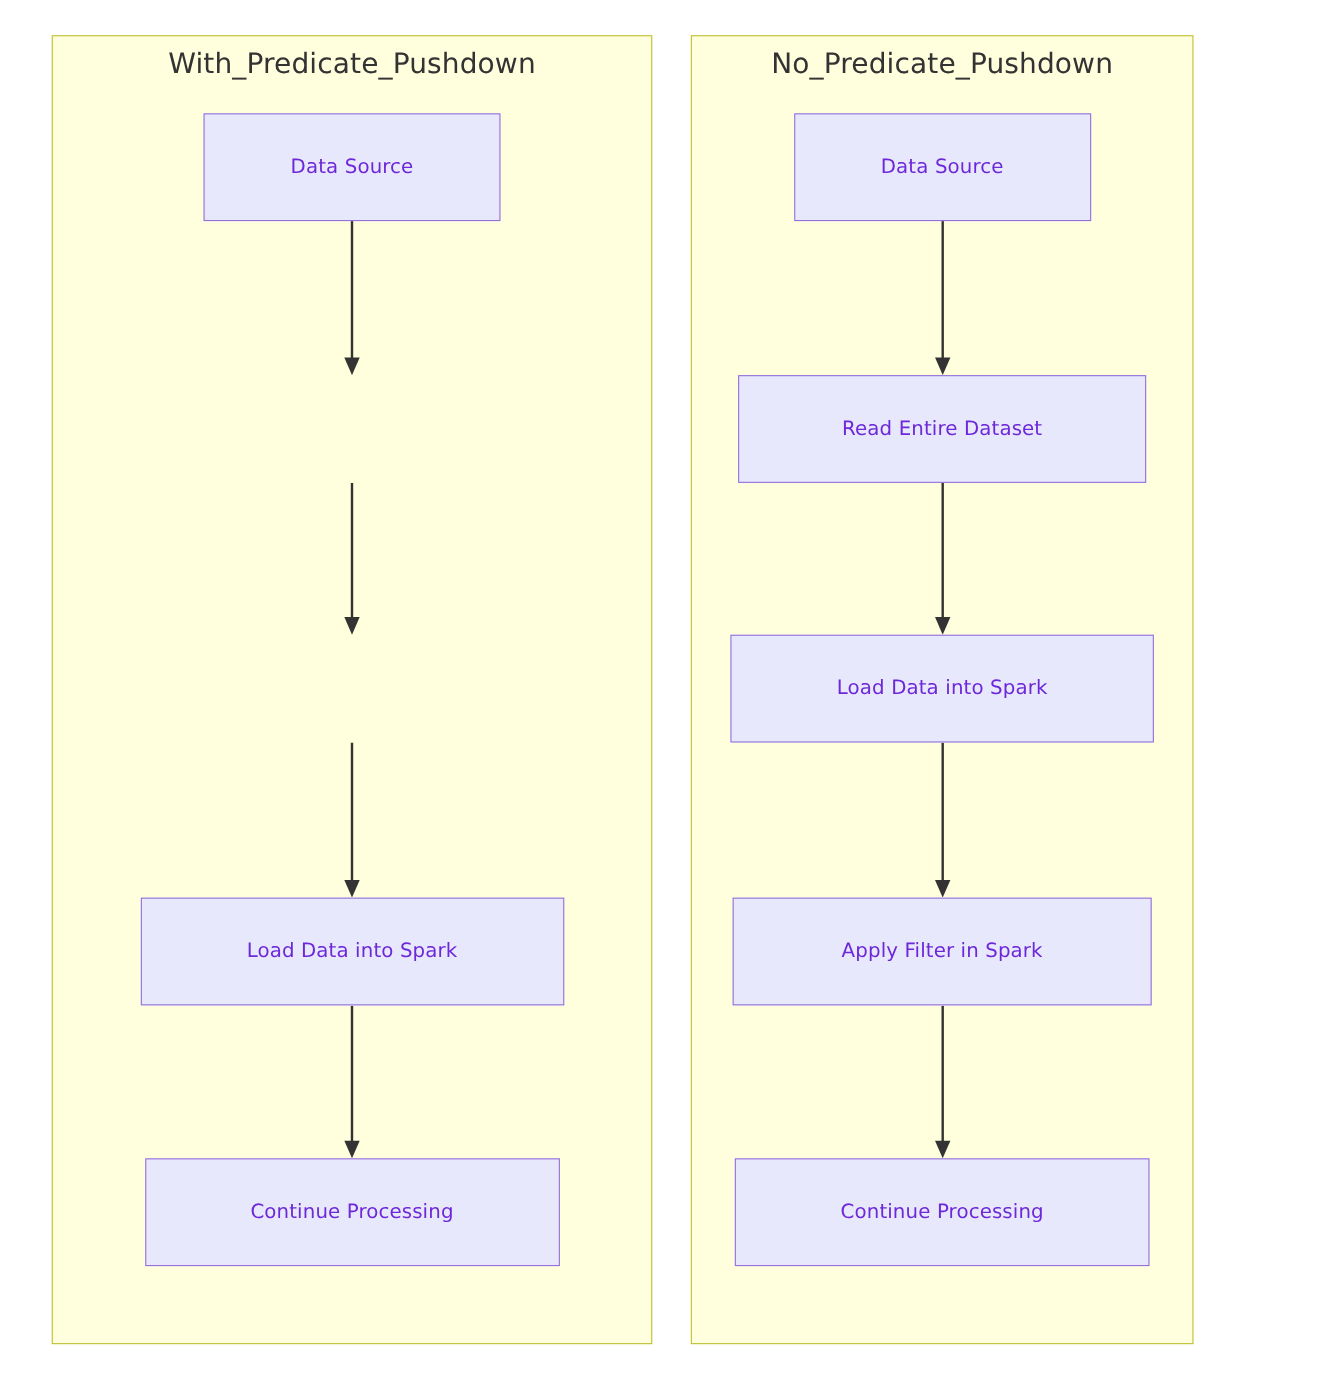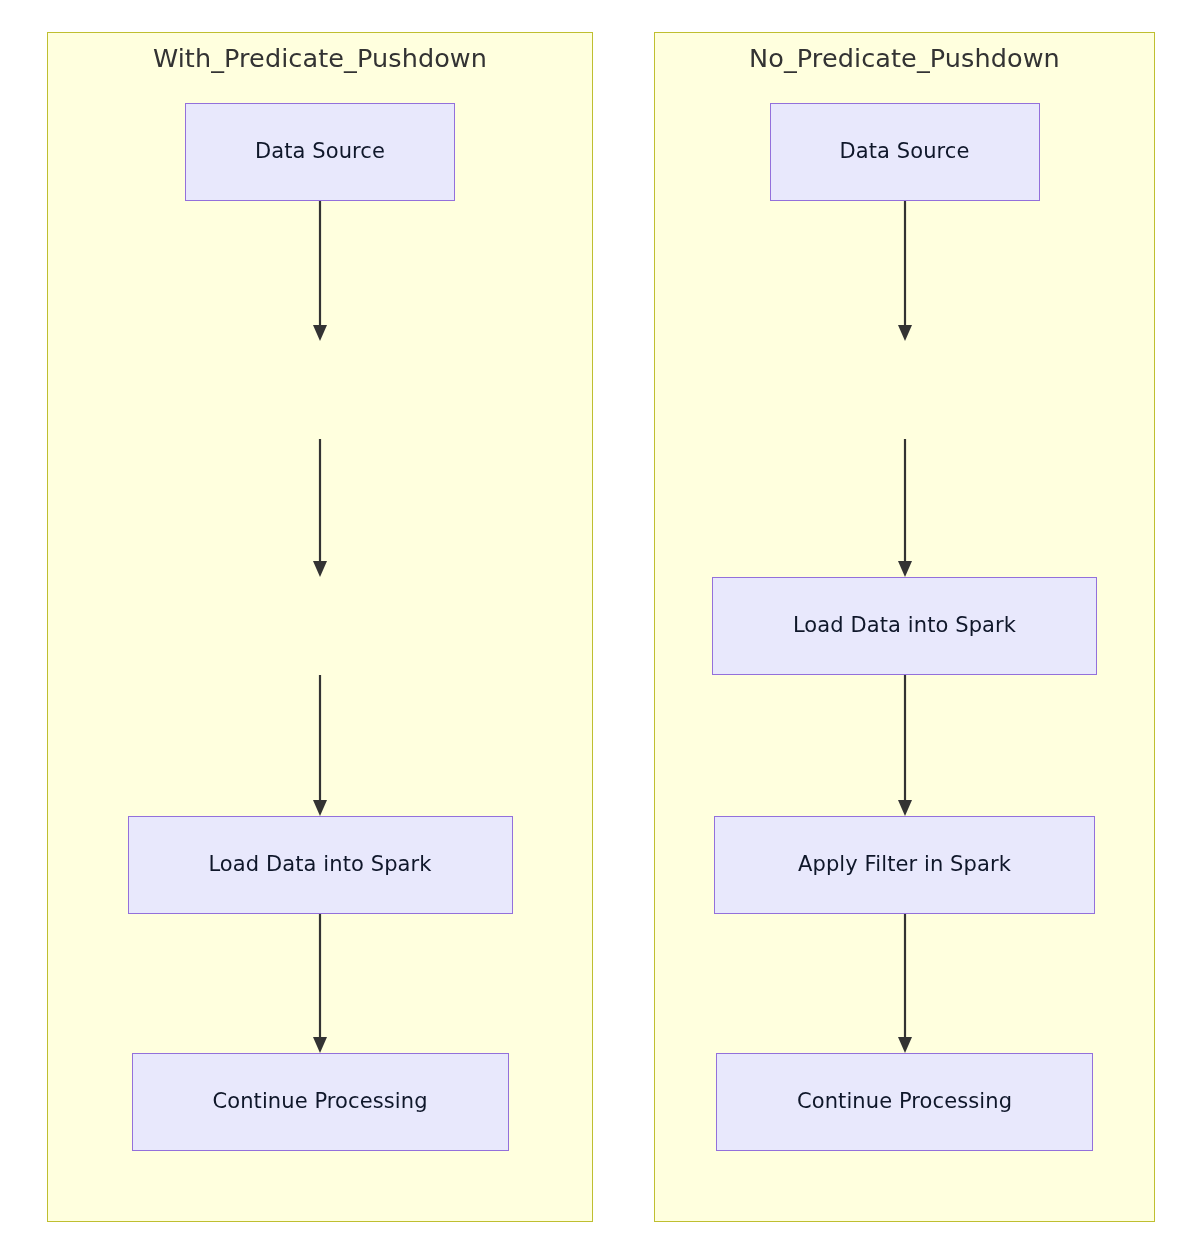--- a/index.html
+++ b/index.html
@@ -22,21 +22,21 @@
   
   .subgraph {
     position: absolute;
     top: 32px;
     height: 1190px;
     background: #ffffde;
     border: 1.6px solid #bfbf30;
     box-sizing: border-box;
   }
   #subgraph-left  { left: 20px;  width: 546px; margin-left: 27px; }
-  #subgraph-right { left: 654px; width: 501px; }
+  #subgraph-right { left: 628px; width: 457px; }
 
   .subgraph-title {
     position: absolute;
     top: 10px;
     left: 0;
     width: 100%;
     text-align: center;
     font-size: 25.5px;
     line-height: 1.2;
     color: #333333;
@@ -72,23 +72,23 @@
     background: #e8e8fc;
     border: 1.7px solid #9370db;
     box-sizing: border-box;
     height: 98px;
     display: flex;
     align-items: center;
     justify-content: center;
     padding: 0 30px;
   }
   .node-label {
-    font-size: 21px;
+    font-size: 18px;
     line-height: 1.2;
-    color: #0f172a;
+    color: #6d28d9;
     white-space: nowrap;
     letter-spacing: 0.1px;
   }
 
   
   .connector {
     position: absolute;
     left: 50%;
     width: 30px;
     margin-left: -15px;
@@ -190,20 +190,25 @@
           <polygon points="15,139 8,123 22,123" fill="#333333"></polygon>
         </svg>
       </div>
 
       <div class="flow-step r0">
         <div class="node-box" style="width:270px">
           <span class="node-label">Data Source</span>
         </div>
       </div>
 
+      <div class="flow-step r1">
+        <div class="node-box" style="width:371px">
+          <span class="node-label">Read Entire Dataset</span>
+        </div>
+      </div>
 
       <div class="flow-step r2">
         <div class="node-box" style="width:385px">
           <span class="node-label">Load Data into Spark</span>
         </div>
       </div>
 
       <div class="flow-step r3">
         <div class="node-box" style="width:381px">
           <span class="node-label">Apply Filter in Spark</span>

